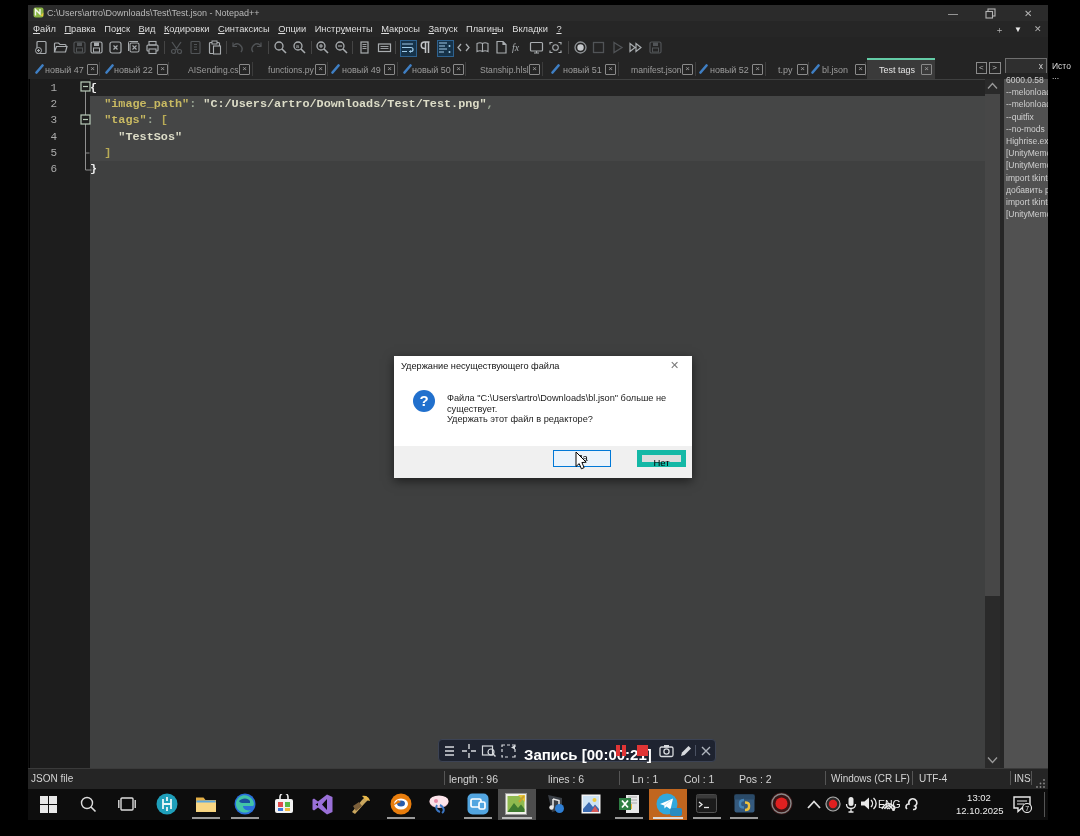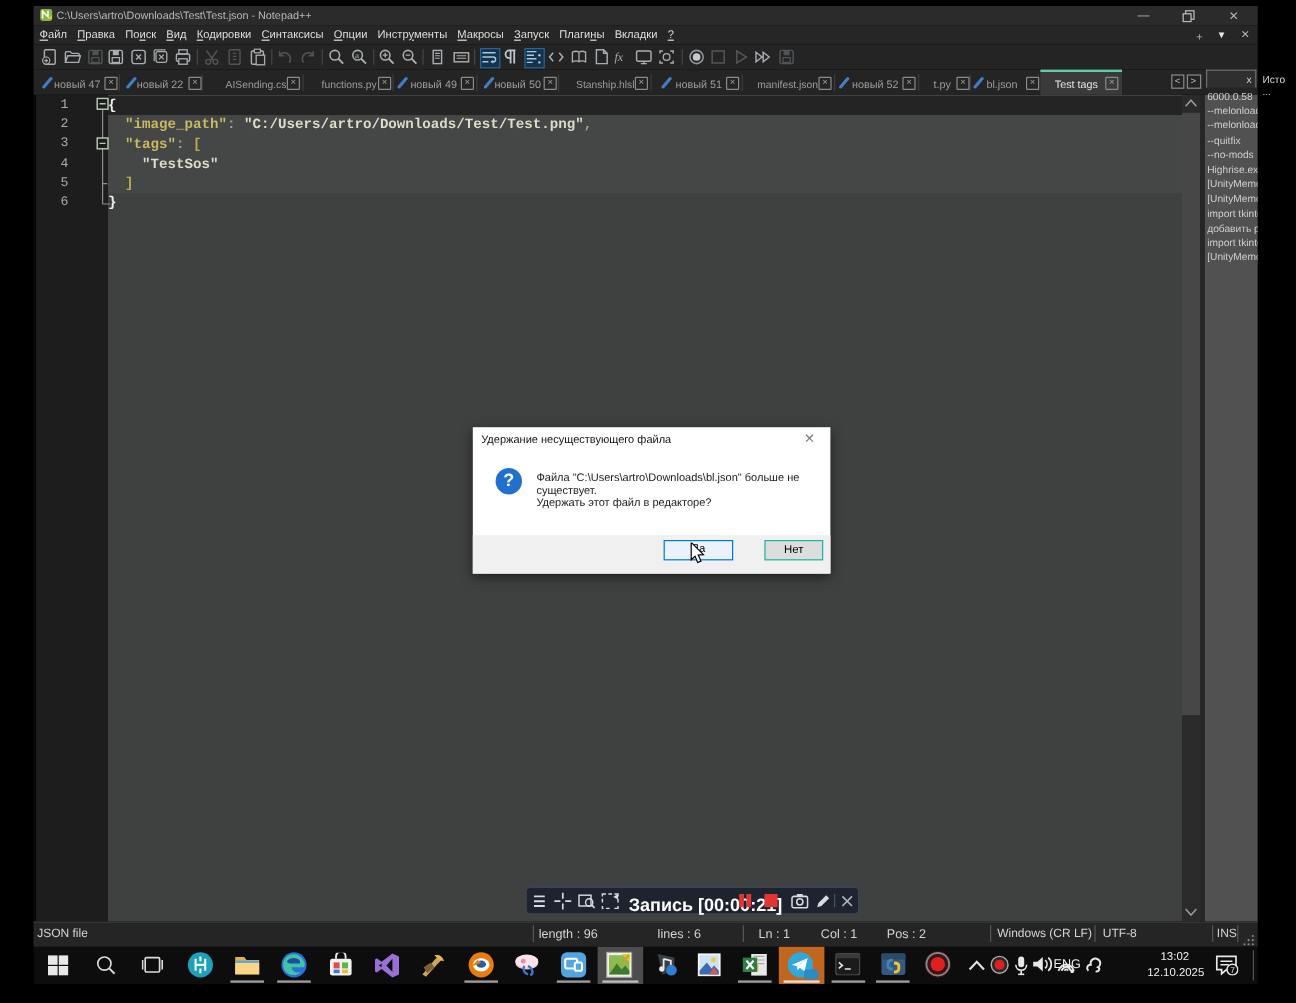--- a/index.html
+++ b/index.html
@@ -45,21 +45,21 @@
   
   #taskbar{left:28px;top:789px;width:1020px;height:31px;background:#0d0d0d;}
   
   #dlg{left:394px;top:356px;width:298px;height:122px;background:#fff;box-shadow:0 3px 10px rgba(0,0,0,.55);}
   #dlg-title{left:401px;top:361px;font-size:9.2px;color:#111;}
   #dlg-x{left:670px;top:359px;font-size:11px;color:#7a7a7a;}
   #dlg-strip{left:394px;top:446px;width:298px;height:32px;background:#f0f0f0;}
   #dlg-text{left:447px;top:393px;font-size:9.2px;color:#1a1a1a;line-height:10.5px;}
   .dbtn{position:absolute;box-sizing:border-box;font-size:9.5px;color:#000;text-align:center;}
   #btn-da{left:553px;top:450px;width:58px;height:17px;background:#eaf3fb;border:1.5px solid #0078d7;line-height:14px;}
-  #btn-net{left:637px;top:450px;width:49px;height:17px;background:#ddd;border:1px solid #14b8a6;line-height:15px;}
+  #btn-net{left:637px;top:450px;width:49px;height:17px;background:#ddd;border:5px solid #14b8a6;line-height:15px;}
   
   #recbar{left:438px;top:739px;width:278px;height:23px;background:#1e2330;border:1px solid #3c4354;
      border-radius:4px;box-sizing:border-box;}
   
   .tabsep{position:absolute;top:62px;width:1px;height:14px;background:#3c3c3c;}
   .tab-txt{position:absolute;top:64.5px;font-size:9px;color:#9d9d9d;white-space:nowrap;}
   .closebox{position:absolute;top:64px;width:9px;height:9px;border:1px solid #8a8a8a;border-radius:1px;
      color:#a0a0a0;font-size:8px;line-height:8px;text-align:center;}
   .pencil{position:absolute;top:64px;width:10px;height:10px;}
 </style>
@@ -399,21 +399,21 @@
   <div class="abs stsep" style="left:444px;"></div>
   <div class="abs st" style="left:449px;font-size:10.5px;">length : 96</div>
     <div class="abs st" style="left:548px;font-size:10.5px;">lines : 6</div>
   <div class="abs stsep" style="left:619px;"></div>
   <div class="abs st" style="left:632px;font-size:10.5px;">Ln : 1</div>
     <div class="abs st" style="left:684px;font-size:10.5px;">Col : 1</div>
     <div class="abs st" style="left:739px;font-size:10.5px;">Pos : 2</div>
   <div class="abs stsep" style="left:825px;"></div>
   <div class="abs st" style="left:831px;">Windows (CR LF)</div>
   <div class="abs stsep" style="left:912px;"></div>
-  <div class="abs st" style="left:919px;">UTF-8</div>
+  <div class="abs st" style="left:919px;">UTF-4</div>
   <div class="abs stsep" style="left:1010px;"></div>
   <div class="abs st" style="left:1014px;">INS</div>
   <div class="abs stsep" style="left:1031px;"></div>
     <svg class="abs" style="left:1036px;top:778px;" width="10" height="10" viewBox="0 0 10 10">
       <circle cx="8" cy="2" r="0.9" fill="#8a8a8a"></circle>
       <circle cx="8" cy="5.5" r="0.9" fill="#8a8a8a"></circle>
       <circle cx="8" cy="9" r="0.9" fill="#8a8a8a"></circle>
       <circle cx="4.5" cy="5.5" r="0.9" fill="#8a8a8a"></circle>
       <circle cx="4.5" cy="9" r="0.9" fill="#8a8a8a"></circle>
       <circle cx="1" cy="9" r="0.9" fill="#8a8a8a"></circle>

